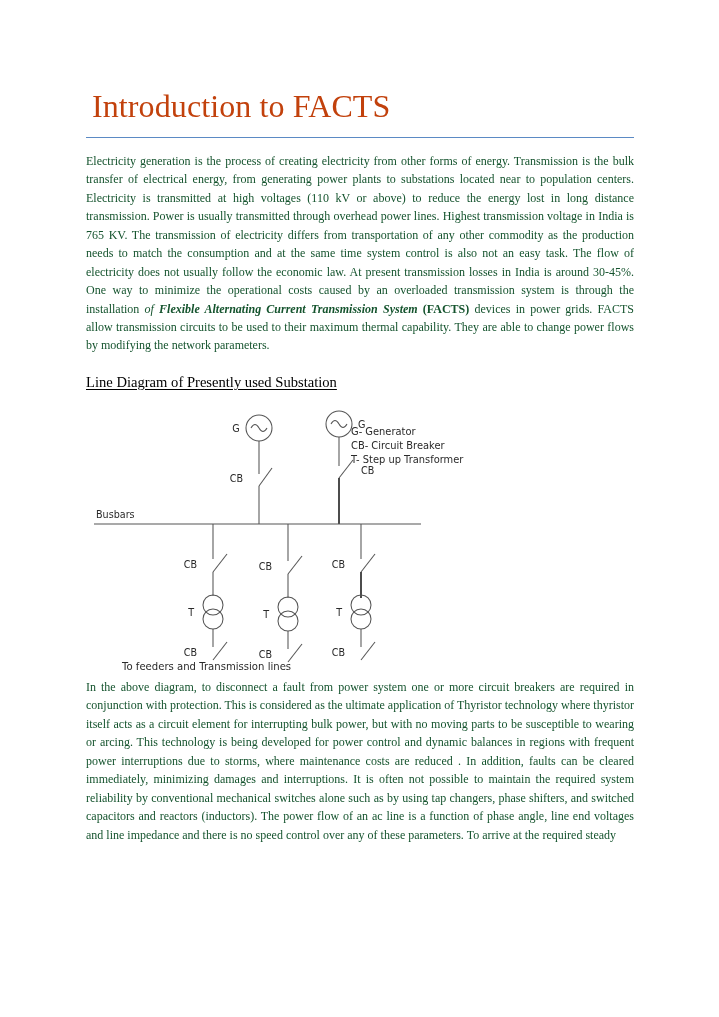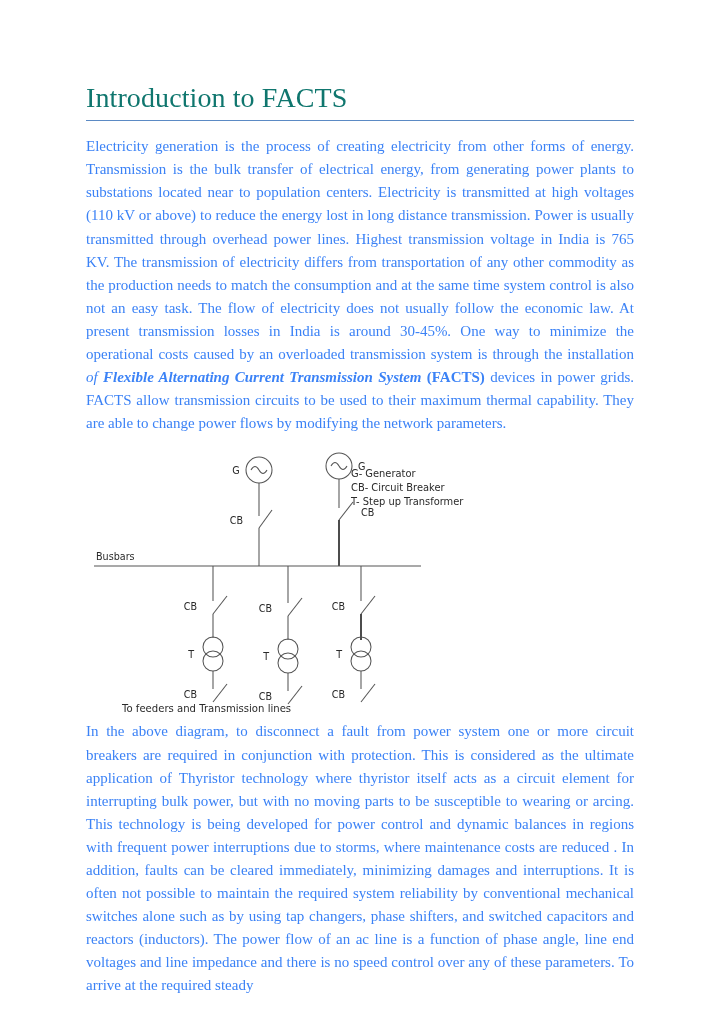--- a/index.html
+++ b/index.html
@@ -27,45 +27,45 @@
   .content {
     position: absolute;
     left: 86px;
     top: 82px;
     width: 548px;
   }
 
   
   .doc-title {
     font-family: "Liberation Serif", "DejaVu Serif", serif;
-    font-size: 28px;
+    font-size: 32px;
     font-weight: 400;
-    color: #0f766e;
+    color: #c2410c;
     letter-spacing: 0.1px;
     line-height: 1.15;
-    margin: 0;
+    margin: 6px;
     padding: 0 0 6px 0;
   }
   .title-rule {
     width: 100%;
     height: 0;
     border: none;
     border-top: 1.4px solid #5b8ac4;
     margin: 0 0 14px 0;
     padding: 0;
   }
 
   
   .para {
-    font-size: 15px;
+    font-size: 12px;
     line-height: 1.54;
     text-align: justify;
     text-justify: inter-word;
     margin: 0 0 13px 0;
-    color: #3b82f6;
+    color: #14532d;
   }
   .para.last {
     margin-bottom: 8px;
   }
   .para b { font-weight: bold; }
   .para i { font-style: italic; }
   .para .bi { font-weight: bold; font-style: italic; }
 
   
   .sub-heading {
@@ -128,20 +128,23 @@
 
 <div class="page">
   <div class="content">
 
     <h1 class="doc-title">Introduction to FACTS</h1>
 
     <hr class="title-rule">
 
     <p class="para"><span>Electricity generation is the process of creating electricity from other forms of energy. Transmission is the bulk transfer of electrical energy, from generating power plants to substations located near to population centers. Electricity is transmitted at high voltages (110 kV or above) to reduce the energy lost in long distance transmission. Power is usually transmitted through overhead power lines. Highest  transmission voltage in India  is  765 KV. The transmission of electricity differs from transportation of any other commodity as the production needs to match the consumption and at the same time system control  is also not an easy  task. The flow of electricity does not usually follow the economic  law. At present transmission losses in India is around 30-45%. One way to minimize the operational costs caused by an overloaded transmission system is through the installation </span><i>of </i><span class="bi">Flexible Alternating Current Transmission System </span><b>(FACTS)</b><span> devices in power grids. FACTS  allow transmission circuits to be used to their maximum thermal capability. They are able to change power  flows  by modifying the network  parameters.</span></p>
 
+    <div>
+      <span class="sub-heading">Line  Diagram of Presently used  Substation</span>
+    </div>
 
     <div class="figure">
       <svg width="548" height="258" viewBox="0 0 548 258" xmlns="http://www.w3.org/2000/svg">
 
         <g>
           <circle class="sym" cx="173" cy="22" r="13"></circle>
           <path class="sym" d="M 165 22 Q 169 15 173 22 Q 177 29 181 22"></path>
         </g>
         <text class="fig-text" x="150" y="26" text-anchor="middle">G</text>
 

